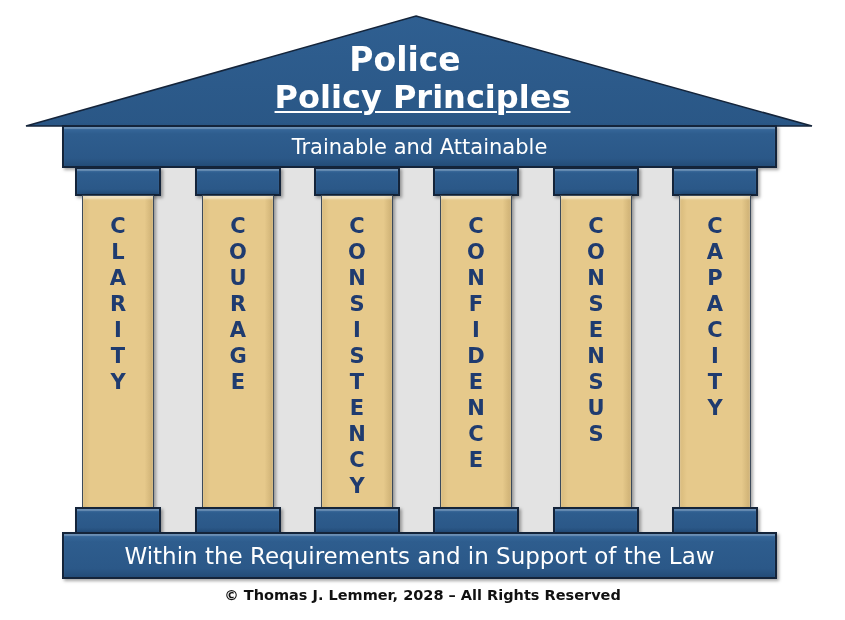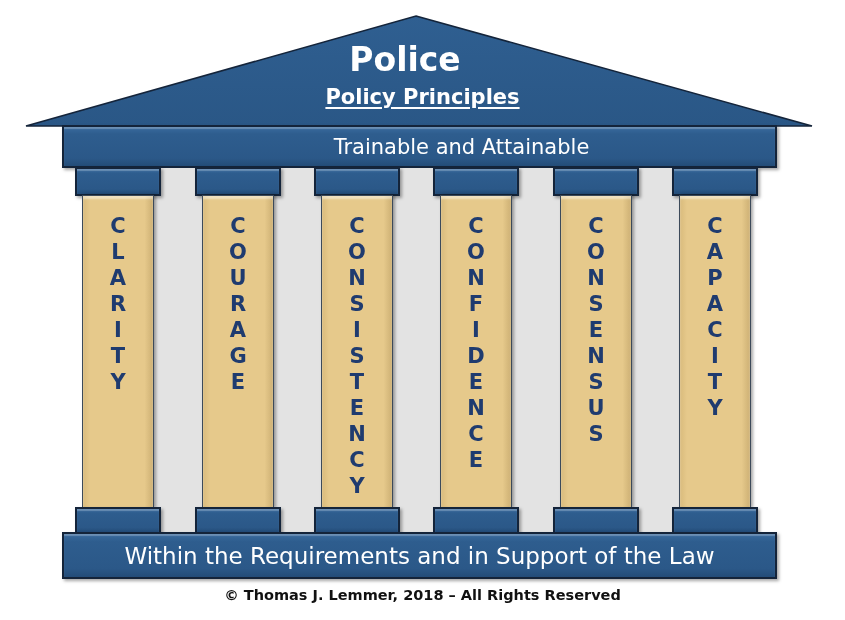--- a/index.html
+++ b/index.html
@@ -3,32 +3,32 @@
 <meta charset="utf-8">
 <style>
   html, body { margin:0; padding:0; background:#ffffff; }
   body { width:845px; height:620px; position:relative; overflow:hidden;
          font-family:"DejaVu Sans", "Liberation Sans", sans-serif; }
   .roof { position:absolute; left:0; top:0; width:845px; height:130px; }
   .title-1 { position:absolute; left:0; width:810px; top:40px; text-align:center;
              color:#ffffff; font-weight:bold; font-size:33px; line-height:40px;
              font-family:"DejaVu Sans", sans-serif; }
   .title-2 { position:absolute; left:0; width:845px; top:78px; text-align:center;
-             color:#ffffff; font-weight:bold; font-size:21px; line-height:38px;
+             color:#ffffff; font-weight:bold; font-size:32px; line-height:38px;
              text-decoration:underline; text-decoration-thickness:2px; text-underline-offset:3px;
              font-family:"DejaVu Sans", sans-serif; }
   .blue-block {
     position:absolute; background:linear-gradient(#3a6b9e 0%, #2e5d8e 18%, #2b5888 80%, #234c78 100%);
     border:2px solid #14243a; box-sizing:border-box;
     box-shadow: inset 0 2px 1px rgba(255,255,255,0.25), 2px 2px 3px rgba(0,0,0,0.35);
   }
   .entablature { left:62px; top:125px; width:715px; height:43px; }
   .entablature-text { position:absolute; left:0; top:0; width:100%; height:100%;
     display:flex; align-items:center; justify-content:center;
-    color:#ffffff; font-size:21px; font-family:"DejaVu Sans", sans-serif;padding-left:42px; }
+    color:#ffffff; font-size:21px; font-family:"DejaVu Sans", sans-serif; }
   .colonnade-bg { position:absolute; left:82px; top:168px; width:669px; height:364px; background:#e3e3e3; }
   .capital { top:167px; width:86px; height:29px; }
   .base { top:507px; width:86px; height:27px; }
   .shaft { position:absolute; top:195px; width:72px; height:313px;
     background:linear-gradient(90deg, #d9bb7c 0%, #e6c98b 10%, #e6c98b 88%, #cdb074 100%);
     border:1.5px solid #3c4a5a; box-sizing:border-box;
     box-shadow: inset 0 3px 2px rgba(255,255,255,0.45), 2px 0 3px rgba(0,0,0,0.35);
     display:flex; flex-direction:column; align-items:center; padding-top:17px; }
   .letter { display:block; height:26px; line-height:26px; font-size:21px; font-weight:bold;
     color:#1f3b6f; font-family:"DejaVu Sans", sans-serif; text-align:center; }
@@ -140,13 +140,13 @@
   <span class="letter">I</span>
   <span class="letter">T</span>
   <span class="letter">Y</span>
 </div>
 <div class="blue-block base" style="left:672px"></div>
 
 <div class="blue-block foundation">
   <div class="foundation-text">Within the Requirements and in Support of the Law</div>
 </div>
 
-<div class="copyright">© Thomas J. Lemmer, 2018 – All Rights Reserved</div>
+<div class="copyright">© Thomas J. Lemmer, 2028 – All Rights Reserved</div>
 
 </body></html>

